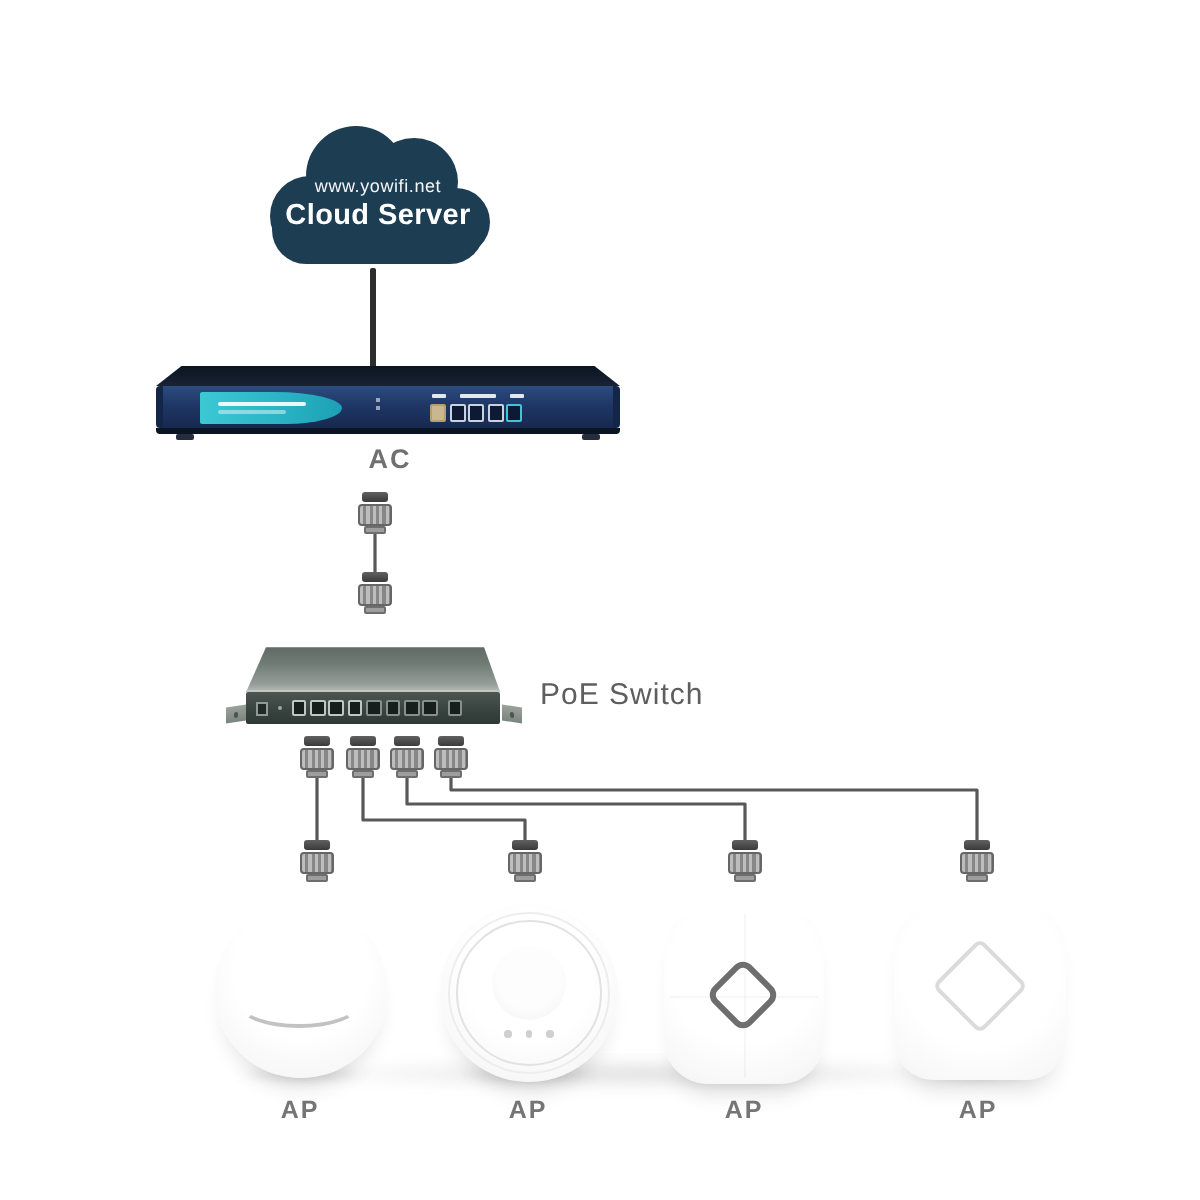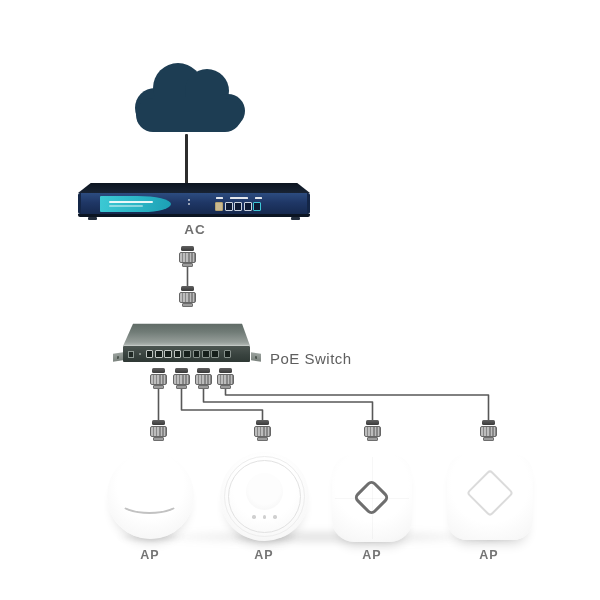--- a/index.html
+++ b/index.html
@@ -35,21 +35,21 @@
   .ac-ports{position:absolute;left:137px;top:14px;width:50px;height:16px;}
   .ac-port-label{position:absolute;top:0;height:2px;background:rgba(255,255,255,.88);border-radius:.5px;}
   .ac-ports-row{position:absolute;left:0;top:4.5px;display:flex;gap:1.6px;}
   .port{width:8px;height:9px;box-sizing:border-box;background:#0e1a33;border:1px solid #c9d2df;border-radius:1px;}
   .port.wan{background:#c9b88f;border-color:#b3a06e;}
   .port.uplink{border-color:#3ec6d6;}
 
   
   .dev-label{color:#6a6a6a;letter-spacing:1px;}
   .label-ac{left:160px;top:222px;width:70px;text-align:center;font-size:13.5px;font-weight:700;color:#707070;}
-  .label-switch{left:270px;top:350px;font-size:15px;color:#5e5e5e;letter-spacing:.5px;}
+  .label-switch{left:270px;top:339px;font-size:15px;color:#5e5e5e;letter-spacing:.5px;}
   .ap-label{top:548px;width:60px;text-align:center;font-size:12.5px;font-weight:700;color:#757575;letter-spacing:1px;}
 
   
   .rj45{position:absolute;width:17px;height:21px;}
   .rj45 .cap{position:absolute;top:0;left:2px;width:13px;height:5px;background:linear-gradient(#616161,#3a3a3a);border-radius:1.5px;}
   .rj45 .bdy{position:absolute;top:6px;left:0;width:17px;height:11px;box-sizing:border-box;
              background:repeating-linear-gradient(90deg,#bdbdbd 0 1.6px,#878787 1.6px 3.2px);
              border:1px solid #666;border-radius:2px;}
   .rj45 .rim{position:absolute;top:17px;left:3px;width:11px;height:4px;box-sizing:border-box;background:#9d9d9d;border:1px solid #6e6e6e;border-radius:1px;}
 
@@ -124,20 +124,24 @@
 
   <svg class="abs cloud-wrap" width="122" height="82" viewBox="0 0 122 82">
     <g fill="#1d3d53">
       <circle cx="27" cy="50" r="20"></circle>
       <circle cx="50" cy="30" r="25"></circle>
       <circle cx="79" cy="33" r="22"></circle>
       <circle cx="100" cy="53" r="17"></circle>
       <rect x="8" y="40" width="106" height="34" rx="17"></rect>
     </g>
   </svg>
+  <div class="abs cloud-text">
+    <div class="cloud-url">www.yowifi.net</div>
+    <div class="cloud-name">Cloud Server</div>
+  </div>
 
   <div class="abs antenna"></div>
 
   <div class="abs ac">
     <div class="ac-top"></div>
     <div class="ac-front"></div>
     <div class="ac-base"></div>
     <div class="ac-foot" style="left:10px;"></div>
     <div class="ac-foot" style="right:10px;"></div>
     <div class="ac-swoosh">

